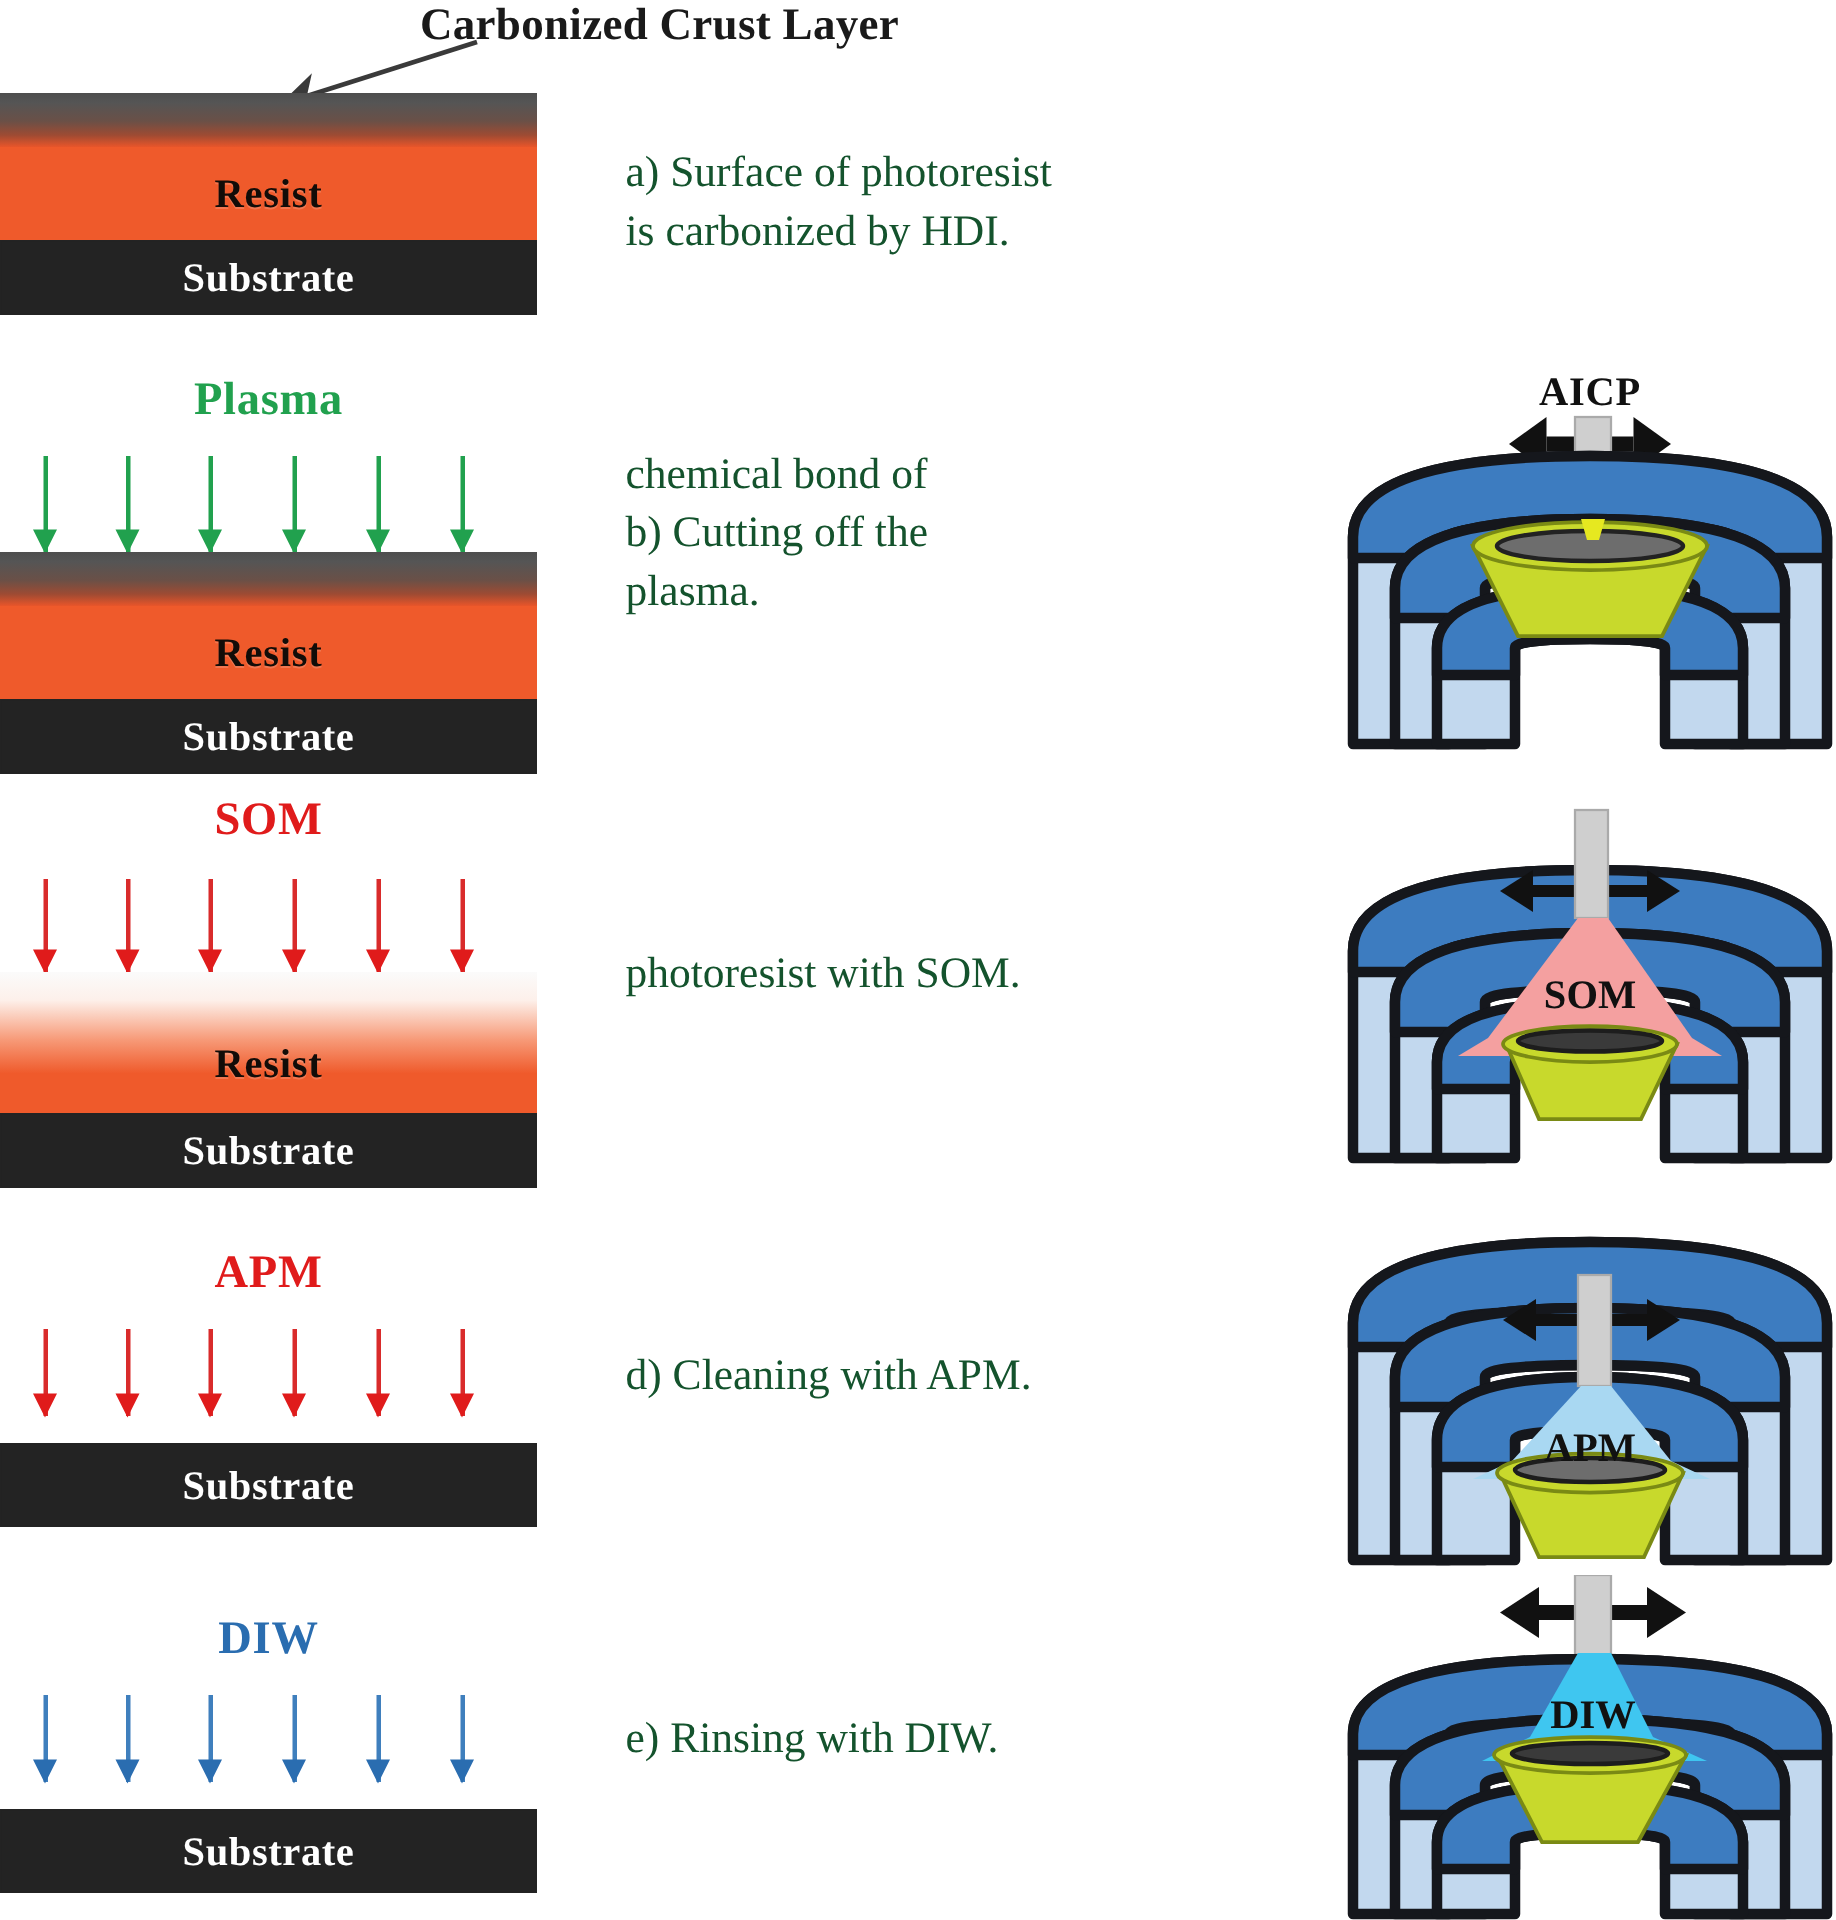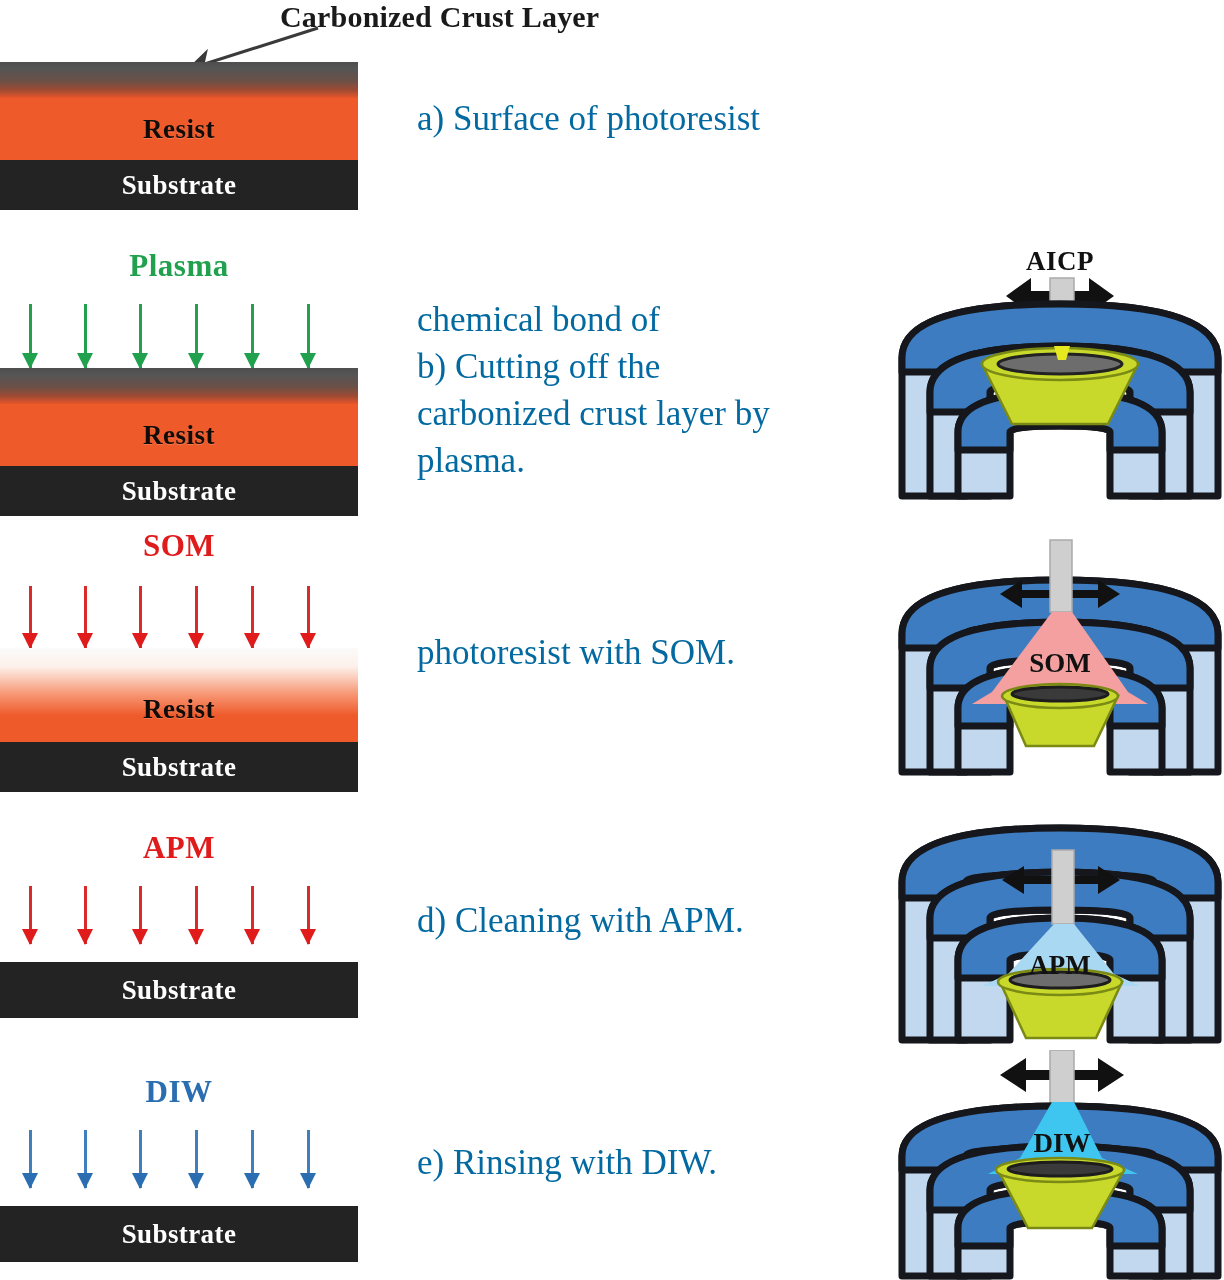--- a/index.html
+++ b/index.html
@@ -116,23 +116,23 @@
     border-right: 8.5px solid transparent;
     border-top-style: solid;
     border-top-width: 16px;
   }
 
   
   .desc {
     position: absolute;
     left: 417px;
     width: 440px;
-    font-size: 35px;
+    font-size: 29px;
     line-height: 1.34;
-    color: #0369a1;
+    color: #14532d;
   }
 
   
   .apparatus {
     position: absolute;
     left: 896px;
     width: 328px;
   }
   .apparatus svg { display: block; }
 
@@ -174,20 +174,21 @@
   <div class="layer resist" style="height:62px;">
     <span class="layer-label">Resist</span>
   </div>
   <div class="layer substrate" style="height:50px;">
     <span class="layer-label">Substrate</span>
   </div>
 </div>
 
 <div class="desc" style="top:96px;">
   <div>a) Surface of photoresist</div>
+  <div>is carbonized by HDI.</div>
 </div>
 
 <div class="arrow-field" style="top:248px; height:120px;">
   <div class="arrow-label" style="color:#21a14e;">Plasma</div>
   <div class="down-arrow" style="left:30px; top:56px; height:64px;">
     <div class="shaft" style="background:#21a14e;"></div>
       <div class="head" style="border-top-color:#21a14e;"></div>
   </div>
   <div class="down-arrow" style="left:85px; top:56px; height:64px;">
     <div class="shaft" style="background:#21a14e;"></div>
@@ -217,21 +218,20 @@
     <span class="layer-label">Resist</span>
   </div>
   <div class="layer substrate" style="height:50px;">
     <span class="layer-label">Substrate</span>
   </div>
 </div>
 
 <div class="desc" style="top:297px;">
   <div>chemical bond of</div>
   <div>b) Cutting off the</div>
-  <div>carbonized crust layer by</div>
   <div>plasma.</div>
 </div>
 
 <div class="apparatus" style="top:246px;">
   <div class="aicp-label" style="left:64px; top:0px;">AICP</div>
   <svg width="328" height="260" viewBox="0 0 328 260">
 
     <g>
       <rect x="135" y="45" width="58" height="10" fill="#111111"></rect>
       <path d="M135,32 L110,50 L135,68 Z" fill="#111111"></path>

